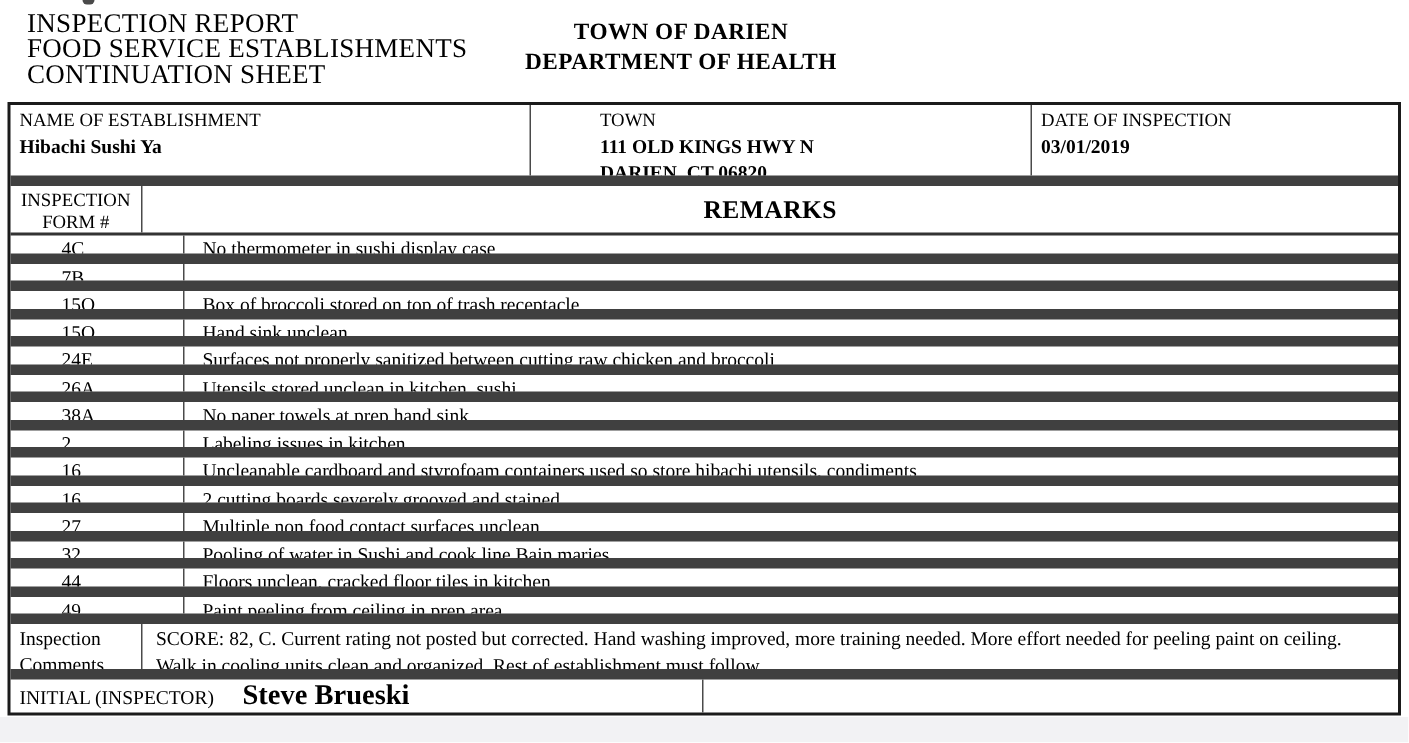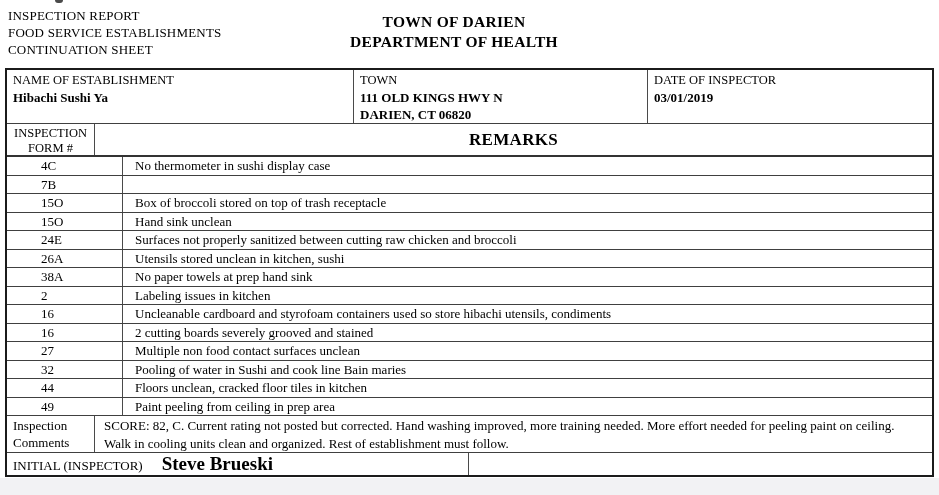--- a/index.html
+++ b/index.html
@@ -18,22 +18,22 @@
   .top-artifact {
     position: absolute;
     left: 55px; top: 0;
     width: 8px; height: 3px;
     background: #4a4a4a;
     border-radius: 0 0 3px 3px;
   }
   
   .hdr-left {
     position: absolute;
-    left: 8px; top: 7px;
-    font-size: 13px;
+    left: 18px; top: 7px;
+    font-size: 18px;
     line-height: 17px;
     letter-spacing: 0.2px;
     white-space: nowrap;
   }
   .hdr-title {
     position: absolute;
     left: 298px; top: 12px;
     width: 312px;
     text-align: center;
     font-weight: bold;
@@ -49,28 +49,28 @@
     width: 929px; height: 409px;
     border: 2px solid #1b1b1b;
     box-sizing: border-box;
     display: flex;
     flex-direction: column;
     background: #ffffff;
   }
   .row { display: flex; box-sizing: border-box; }
   .cell { box-sizing: border-box; overflow: hidden; }
   .b-right  { border-right: 1px solid #4a4a4a; }
-  .b-bottom { border-bottom: 1px solid #404040; }
+  .b-bottom { border-bottom: 7px solid #404040; }
   .b-bottom-heavy { border-bottom: 2px solid #333333; }
 
   
   .row-info { height: 54px; }
   .cell-info { padding: 2px 6px 0 6px; }
   .cell-establishment { width: 347px; }
-  .cell-town { width: 294px; }
+  .cell-town { width: 294px; margin-left: 40px; }
   .cell-date { flex: 1; }
   .fld-label { font-size: 12.5px; line-height: 17px; }
   .fld-value { font-size: 13px; font-weight: bold; line-height: 17px; }
 
   
   .row-remarks-head { height: 33px; }
   .cell-formhead {
     width: 88px;
     text-align: center;
     font-size: 12.5px;
@@ -154,21 +154,21 @@
     <div class="cell cell-info cell-establishment b-right">
       <div class="fld-label">NAME OF ESTABLISHMENT</div>
       <div class="fld-value">Hibachi Sushi Ya</div>
     </div>
     <div class="cell cell-info cell-town b-right">
       <div class="fld-label">TOWN</div>
       <div class="fld-value">111 OLD KINGS HWY N</div>
       <div class="fld-value">DARIEN, CT 06820</div>
     </div>
     <div class="cell cell-info cell-date">
-      <div class="fld-label">DATE OF INSPECTOR</div>
+      <div class="fld-label">DATE OF INSPECTION</div>
       <div class="fld-value">03/01/2019</div>
     </div>
   </div>
 
   <div class="row row-remarks-head b-bottom-heavy">
     <div class="cell cell-formhead b-right">
       <div>INSPECTION</div>
       <div>FORM #</div>
     </div>
     <div class="cell cell-remarkshead">REMARKS</div>

